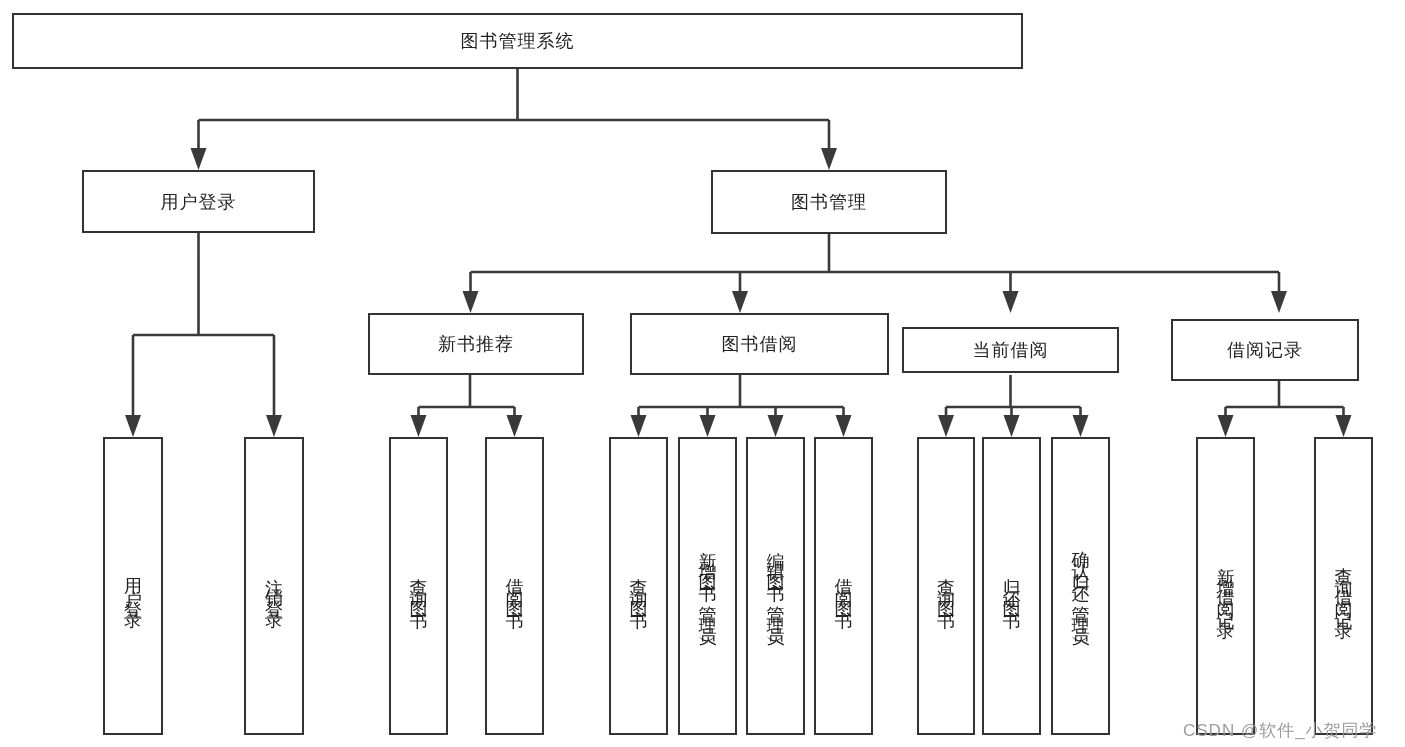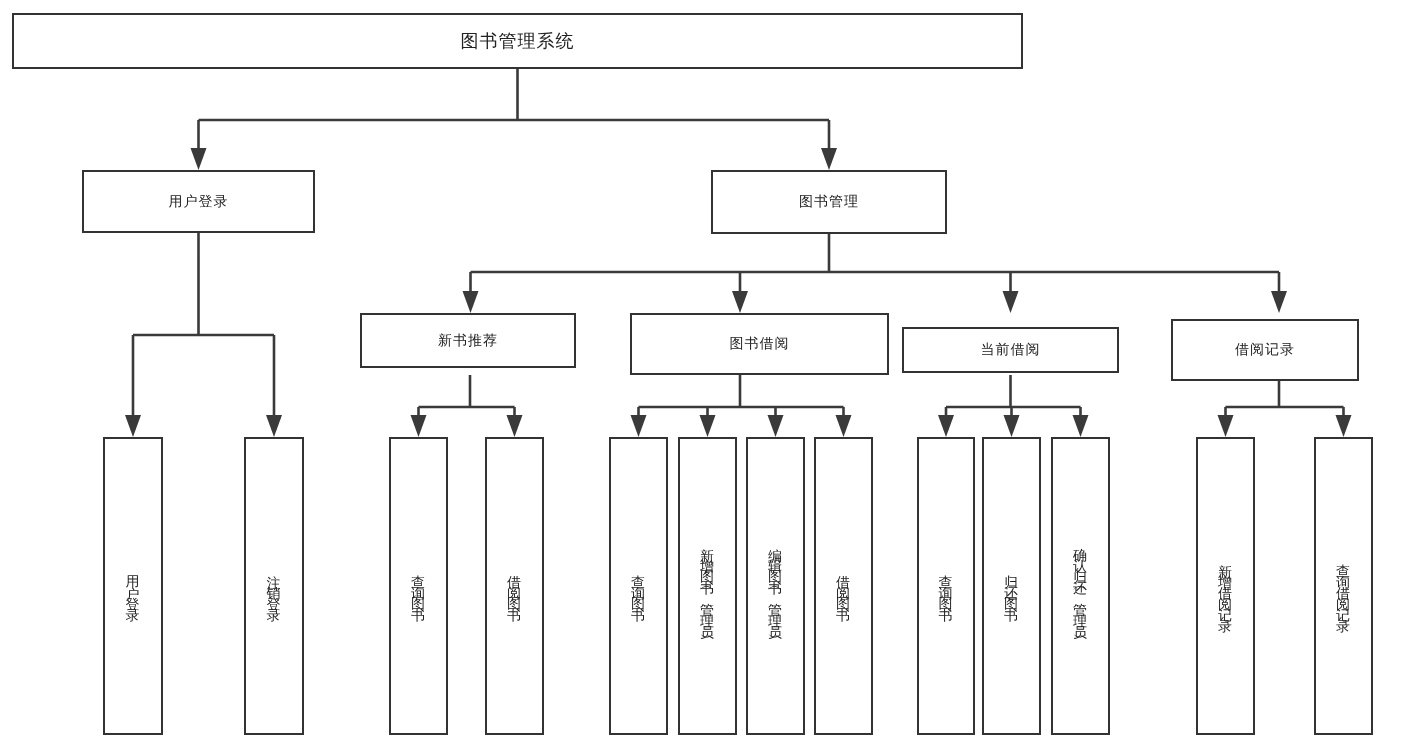--- a/index.html
+++ b/index.html
@@ -19,21 +19,21 @@
     overflow:hidden;
     border-radius:22px;
   }
   .connectors{position:absolute;left:0;top:0;width:1405px;height:747px;color:var(--line);}
   .node{
     position:absolute;
     background:#fff;
     border:2px solid var(--border);
     box-sizing:border-box;
     display:flex;align-items:center;justify-content:center;
-    font-size:14px;
+    font-size:18px;
     letter-spacing:1px;
     color:var(--text);
   }
   .node.root{font-size:18px;}
   .node.v .vtext{
     writing-mode:vertical-rl;
     text-orientation:mixed;
     letter-spacing:11px;
     line-height:1;
     white-space:nowrap;
@@ -89,21 +89,21 @@
     <span>图书管理系统</span>
   </div>
 
   <div class="node" style="left:82px;top:170px;width:233px;height:63px">
     <span>用户登录</span>
   </div>
   <div class="node" style="left:711px;top:170px;width:236px;height:64px">
     <span>图书管理</span>
   </div>
 
-  <div class="node" style="left:360px;top:313px;width:216px;height:55px">
+  <div class="node" style="left:368px;top:313px;width:216px;height:62px">
     <span>新书推荐</span>
   </div>
   <div class="node" style="left:630px;top:313px;width:259px;height:62px">
     <span>图书借阅</span>
   </div>
   <div class="node" style="left:902px;top:327px;width:217px;height:46px">
     <span>当前借阅</span>
   </div>
   <div class="node" style="left:1171px;top:319px;width:188px;height:62px">
     <span>借阅记录</span>
@@ -146,14 +146,15 @@
     <span class="vtext">确认归还（管理员）</span>
   </div>
 
   <div class="node v" style="left:1196px;top:437px;width:59px;height:298px">
     <span class="vtext">新增借阅记录</span>
   </div>
   <div class="node v" style="left:1314px;top:437px;width:59px;height:298px">
     <span class="vtext">查询借阅记录</span>
   </div>
 
+  <div class="watermark">CSDN @软件_小贺同学</div>
 
 </div>
 
 </body></html>

